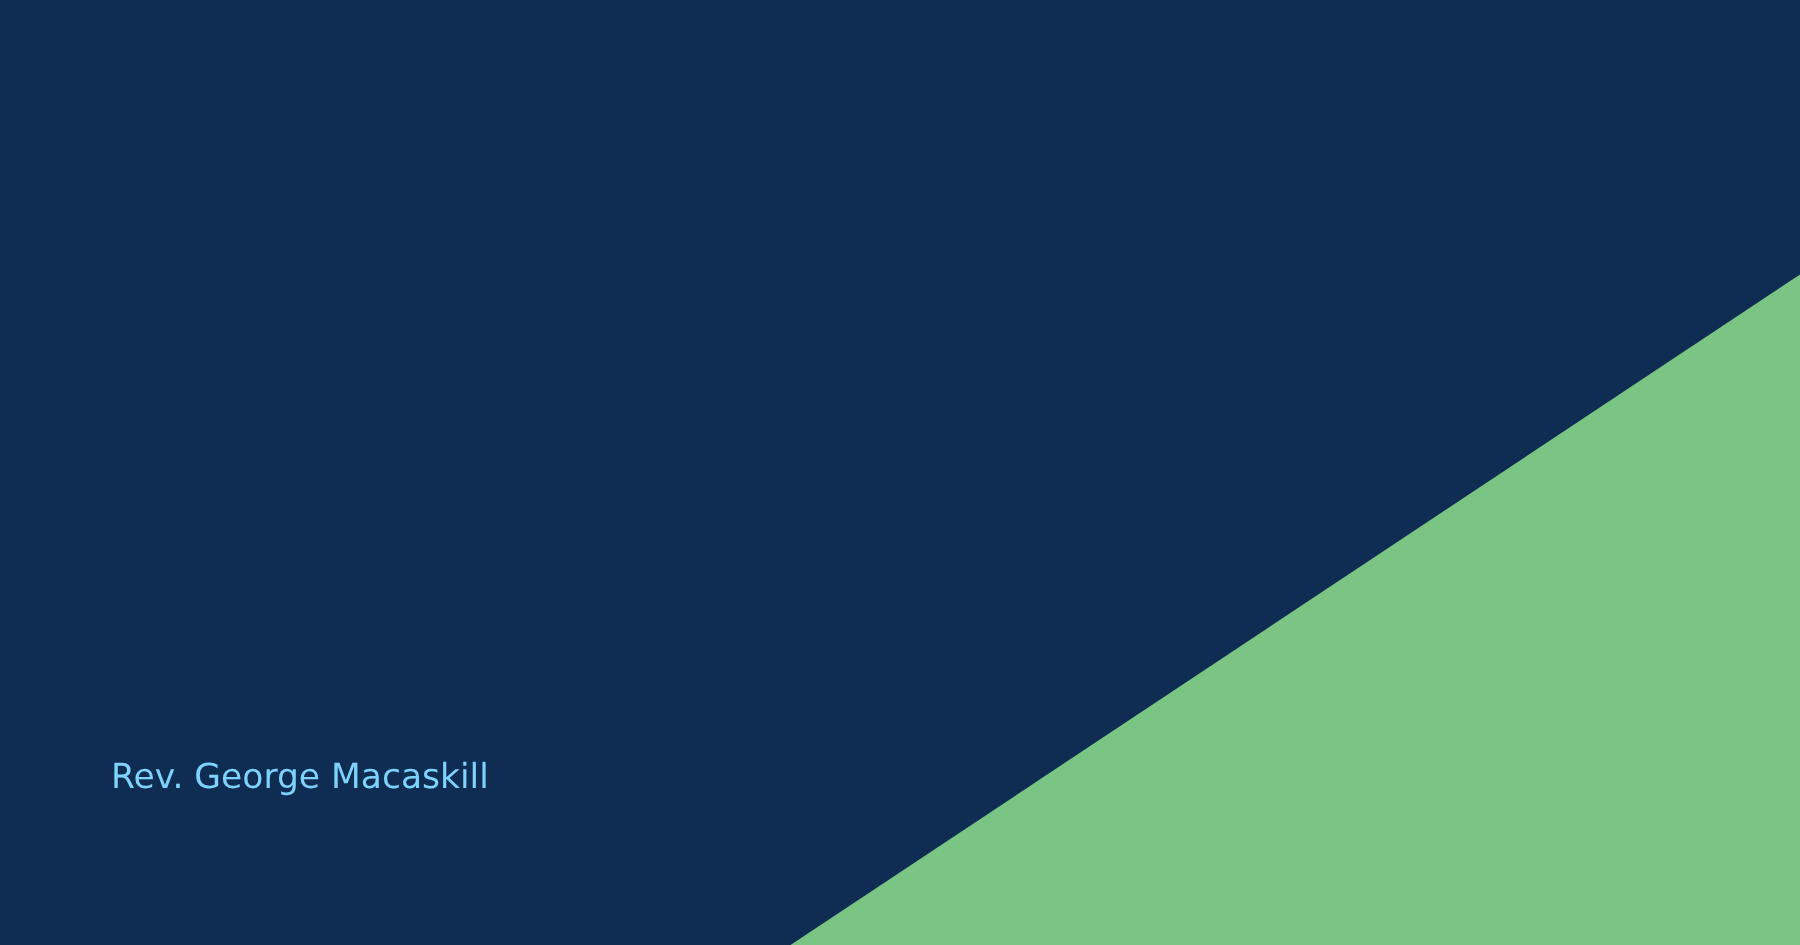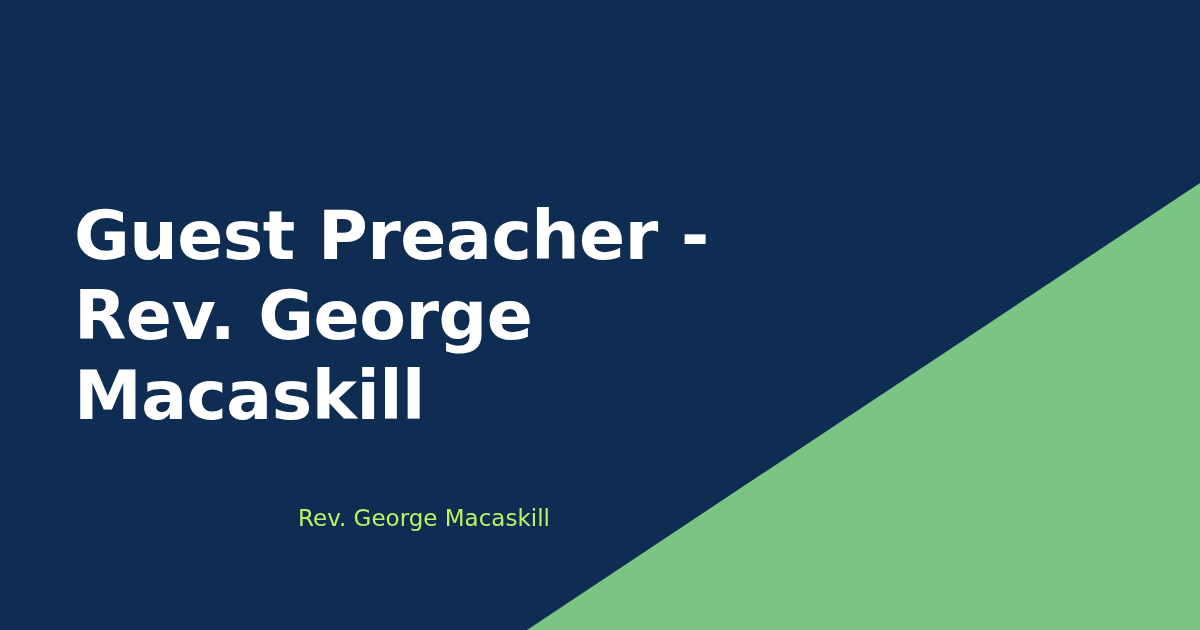--- a/index.html
+++ b/index.html
@@ -50,22 +50,21 @@
     left: 74px;
     top: 503px;
     width: 700px;
   }
   .author {
     margin: 0;
     font-family: "DejaVu Sans", sans-serif;
     font-size: 23px;
     font-weight: normal;
     line-height: 30px;
-    color: #bef264;
-    text-align: center;
+    color: #7dd3fc;
   }
   .date {
     margin: 5px 0 0 0;
     font-family: "DejaVu Sans", sans-serif;
     font-size: 17px;
     font-weight: normal;
     line-height: 22px;
     color: #b3bcc9;
   }
 </style>
@@ -73,20 +72,19 @@
 <body>
 
 <div class="slide">
 
   <svg class="accent-shape" viewBox="0 0 1200 630" preserveAspectRatio="none">
     <polygon points="527,630 1200,183 1200,630" fill="#7ac484"></polygon>
   </svg>
 
   <div class="content">
 
-    <h1 class="title">Guest Preacher - Rev. George Macaskill</h1>
 
     <div class="meta">
       <p class="author">Rev. George Macaskill</p>
     </div>
 
   </div>
 </div>
 
 </body></html>

